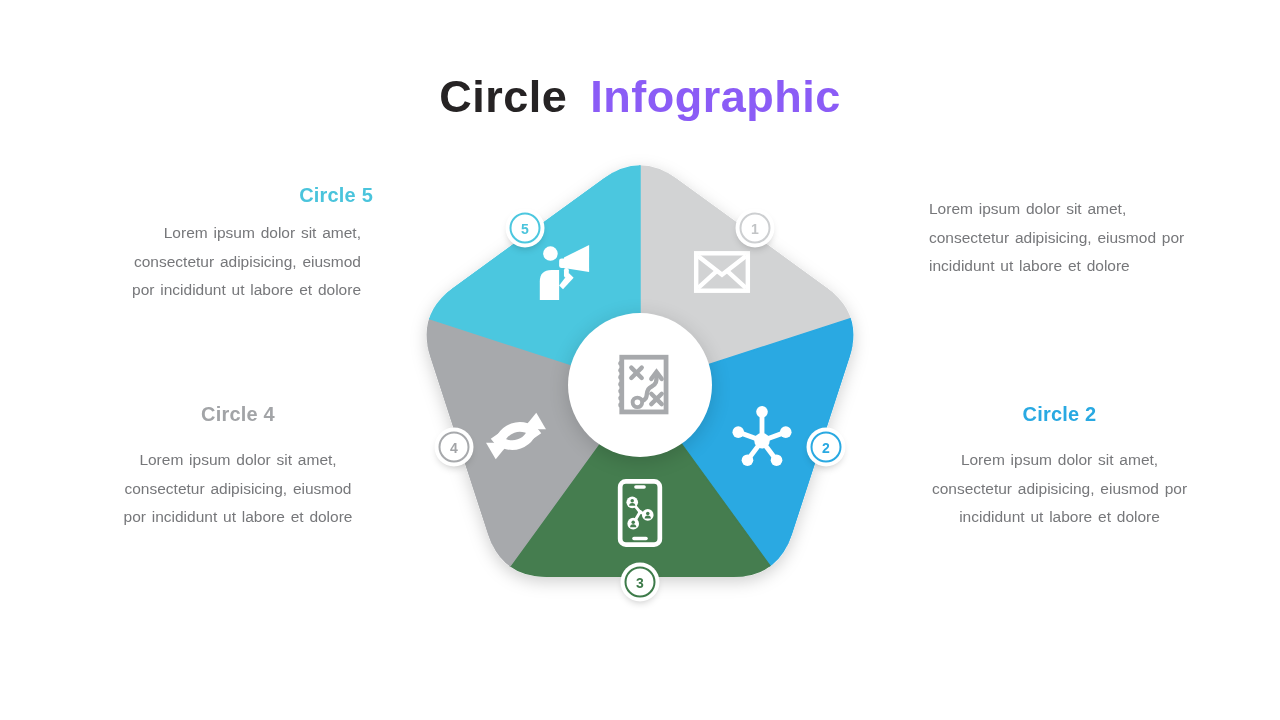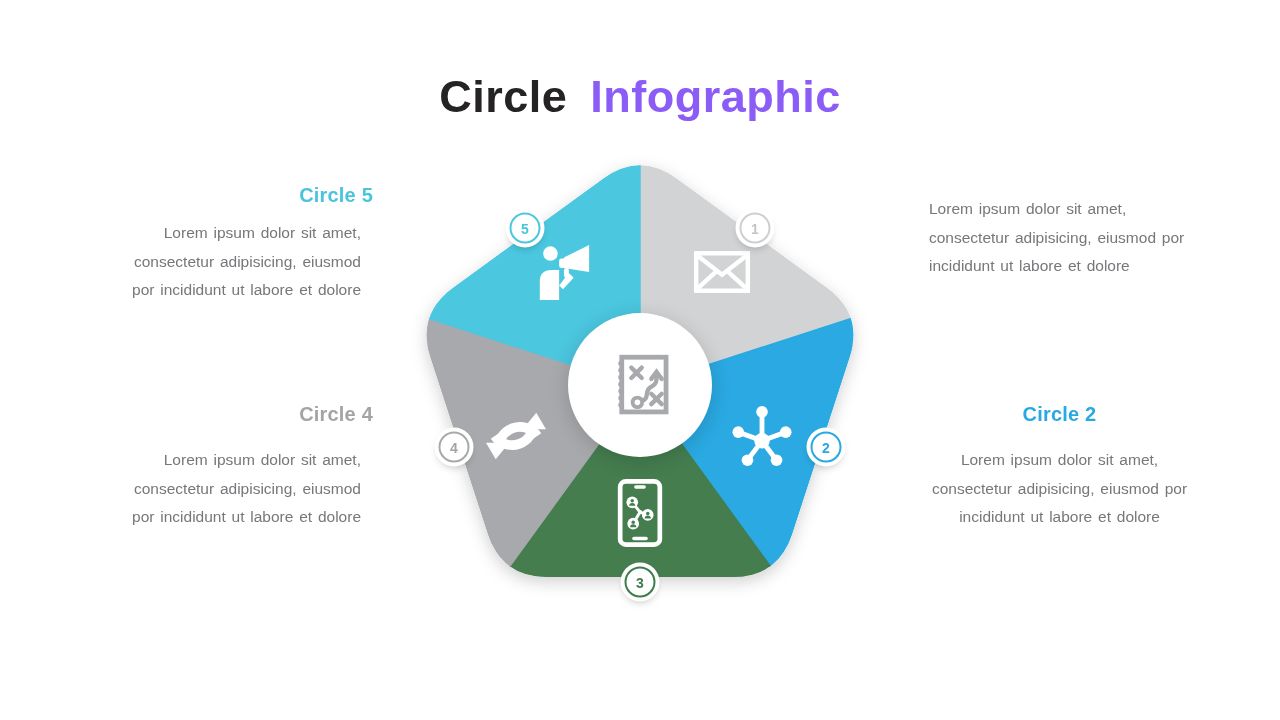--- a/index.html
+++ b/index.html
@@ -15,21 +15,21 @@
   .title .t-dark{color:#262324;text-align:right;}
   .title .t-accent{color:#8b5cf6;margin-left:23px;}
 
   
   .block{position:absolute;}
   .block h2{margin:0;font-size:20px;font-weight:bold;letter-spacing:.2px;line-height:24px;}
   .block p{margin:12px;font-size:15.5px;line-height:28.5px;color:#76777A;word-spacing:1.5px;}
   .block.upper h2{margin-bottom:1px;}
   .block.lower h2{margin-bottom:20px;}
   .blk-c5{left:103px;top:183px;width:270px;text-align:right;}
-  .blk-c4{left:103px;top:402px;width:270px;text-align:right;}
+  .blk-c4{left:103px;top:402px;width:270px;text-align:center;}
   .blk-c1{left:917px;top:183px;width:285px;text-align:left;}
   .blk-c2{left:917px;top:402px;width:285px;text-align:center;}
   .blk-c3{left:340px;top:606px;width:600px;text-align:center;}
   .blk-c3 h2{margin-bottom:13px;}
   .blk-c3 p{font-size:16px;}
   .h-c1{color:#CACCCE;}
   .h-c2{color:#29A9E2;}
   .h-c3{color:#3C7B48;}
   .h-c4{color:#A2A4A7;}
   .h-c5{color:#4AC4DC;}

